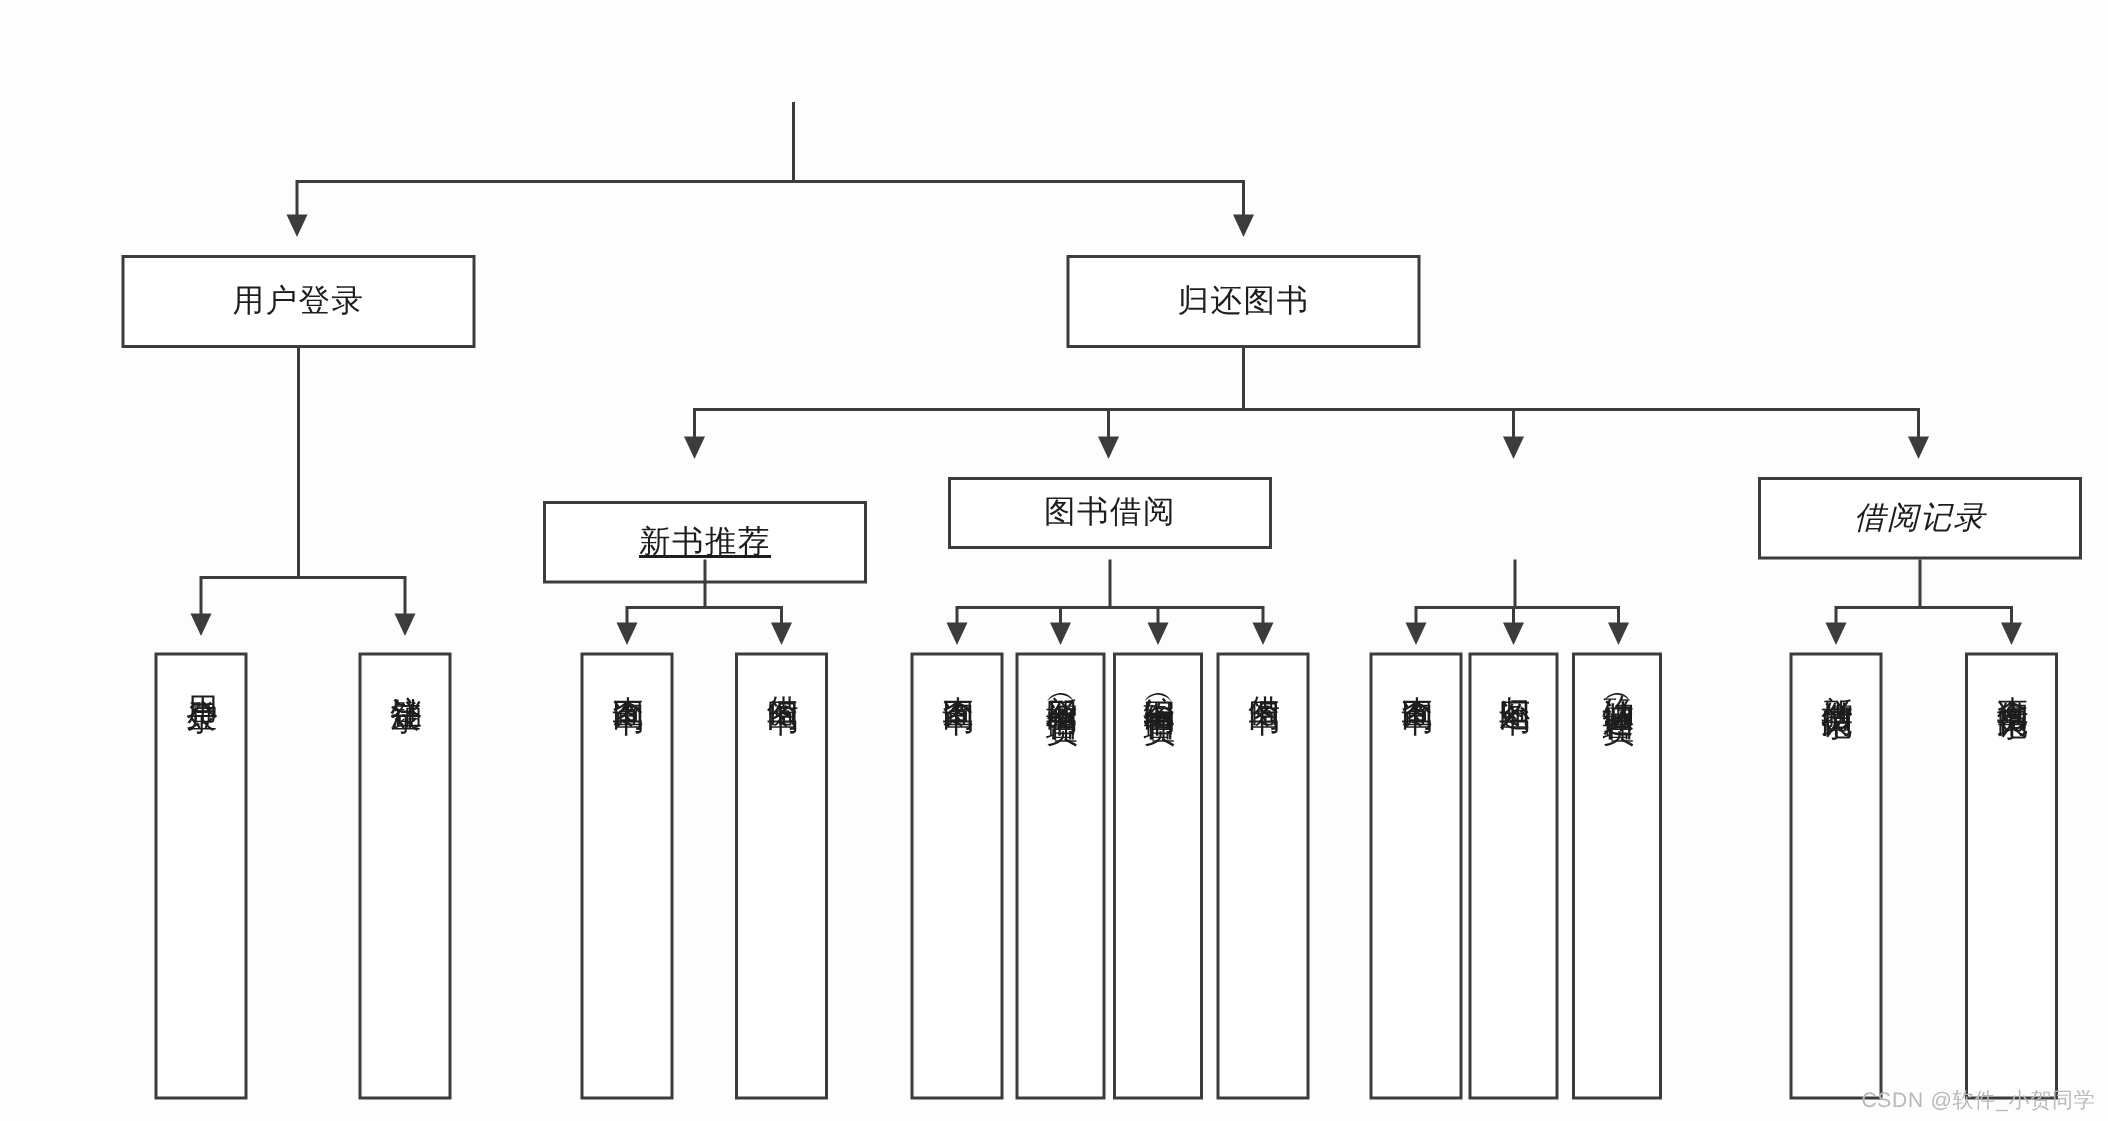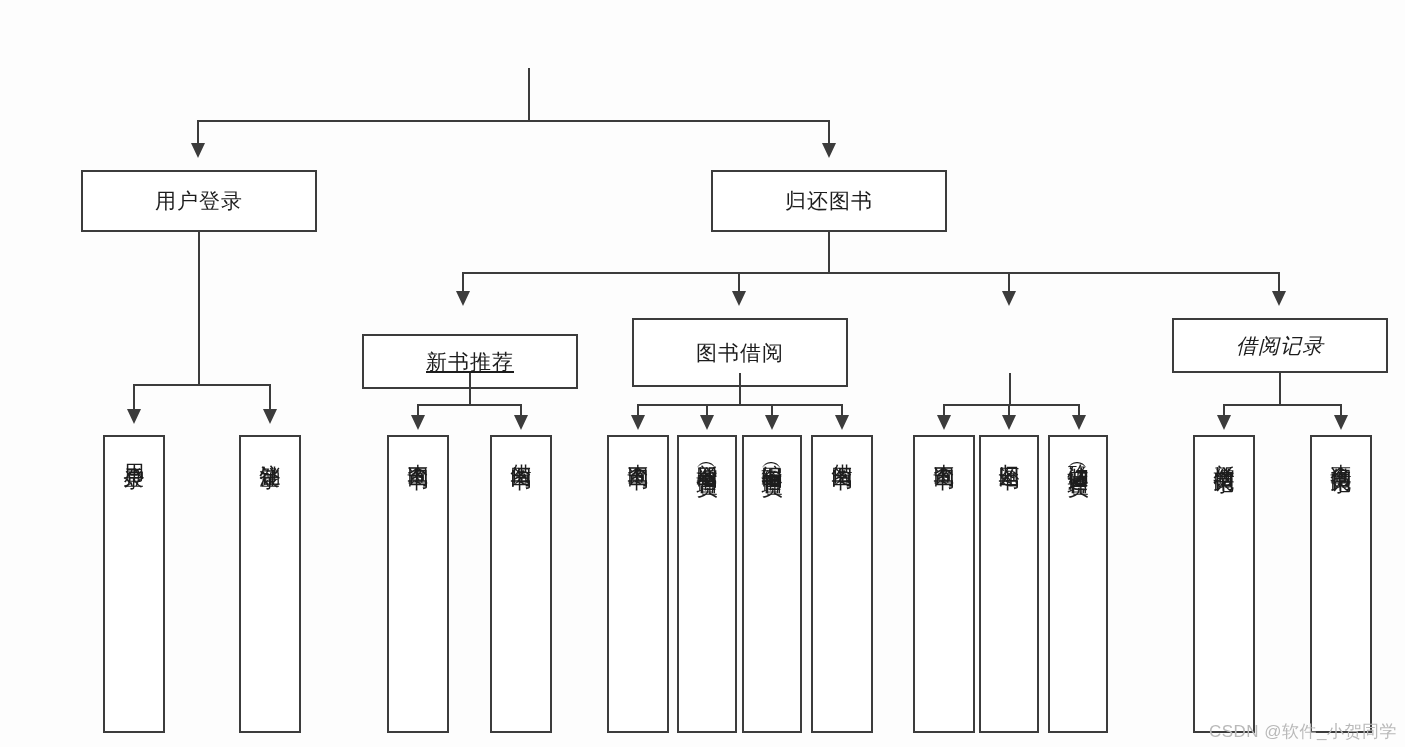--- a/index.html
+++ b/index.html
@@ -60,21 +60,21 @@
     width:0;height:0;
     border-left:7px solid transparent;
     border-right:7px solid transparent;
     border-top:15px solid #3c3c3c;
   }
   
   #watermark{
     position:absolute;
     right:8px;
     bottom:4px;
-    font-size:17px;
+    font-size:14px;
     color:#b9b9b9;
     letter-spacing:0.5px;
     white-space:nowrap;
     font-family:"Liberation Sans","DejaVu Sans",sans-serif;
   }
 </style>
 </head>
 <body>
 
 <div id="canvas">
@@ -116,21 +116,21 @@
 
   <div class="ln v" style="left:1008px;top:272px;height:21px;"></div>
   <div class="arrow" style="left:1002px;top:291px;"></div>
 
   <div class="ln v" style="left:1278px;top:272px;height:21px;"></div>
   <div class="arrow" style="left:1272px;top:291px;"></div>
 
   <div class="node h" style="left:362px;top:334px;width:216px;height:55px;text-decoration:underline;">
     <span>新书推荐</span>
   </div>
-  <div class="node h" style="left:632px;top:318px;width:216px;height:69px;">
+  <div class="node h" style="left:632px;top:318px;width:216px;height:48px;">
     <span>图书借阅</span>
   </div>
   <div class="node h" style="left:1172px;top:318px;width:216px;height:55px;font-style:italic;">
     <span>借阅记录</span>
   </div>
 
   <div class="ln v" style="left:469px;top:373px;height:31px;"></div>
   <div class="ln h" style="left:418px;top:404px;width:103px;"></div>
   <div class="ln v" style="left:417px;top:404px;height:13px;"></div>
   <div class="arrow" style="left:411px;top:415px;"></div>

